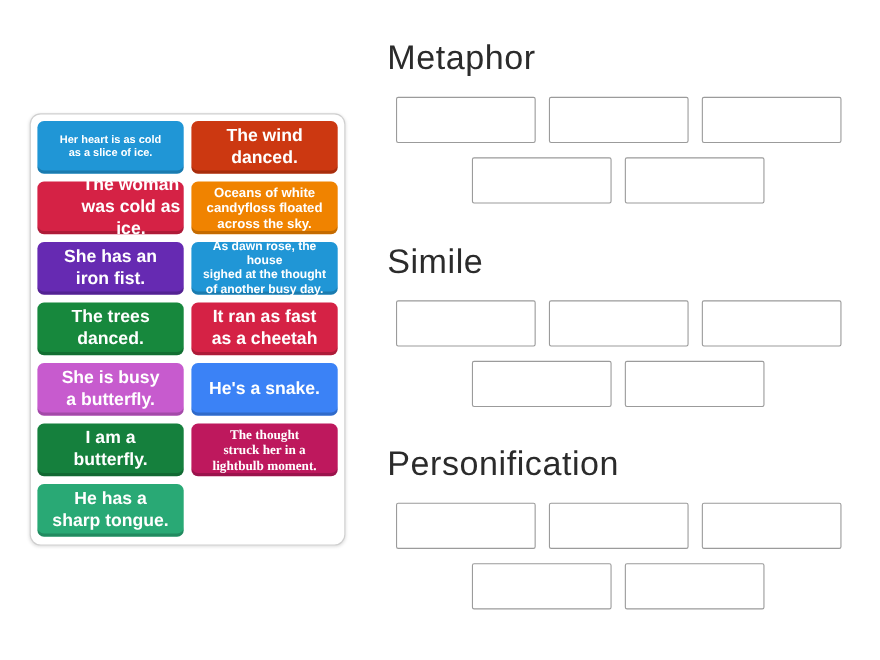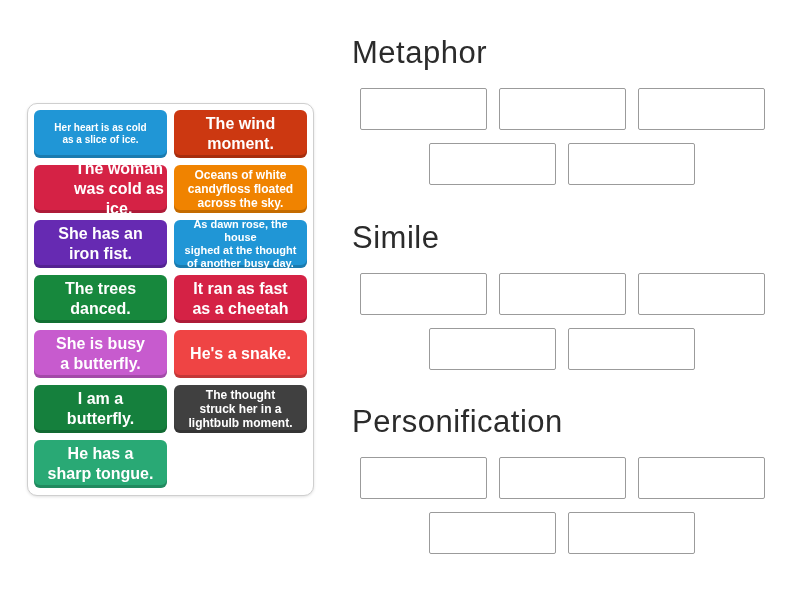--- a/index.html
+++ b/index.html
@@ -57,21 +57,21 @@
 </head>
 <body>
 
 <div class="tray">
   <div class="tile sz-md" style="background: rgb(32, 150, 214);">
       <span class="txt">Her heart is as cold
 as a slice of ice.</span>
     </div>
   <div class="tile sz-lg" style="background: rgb(204, 56, 17);">
       <span class="txt">The wind
-moment.</span>
+danced.</span>
     </div>
   <div class="tile sz-lg" style="background: rgb(213, 34, 69); padding-left: 40px;">
       <span class="txt">The woman
 was cold as ice.</span>
     </div>
   <div class="tile sz-sm" style="background: rgb(240, 131, 0);">
       <span class="txt">Oceans of white
 candyfloss floated
 across the sky.</span>
     </div>
@@ -89,28 +89,28 @@
 danced.</span>
     </div>
   <div class="tile sz-lg" style="background: rgb(213, 34, 69);">
       <span class="txt">It ran as fast
 as a cheetah</span>
     </div>
   <div class="tile sz-lg" style="background: rgb(199, 91, 206);">
       <span class="txt">She is busy
 a butterfly.</span>
     </div>
-  <div class="tile sz-lg" style="background: #ef4444; justify-content: center;">
+  <div class="tile sz-lg" style="background: #3b82f6; justify-content: center;">
       <span class="txt">He's a snake.</span>
     </div>
   <div class="tile sz-lg" style="background: #15803d;">
       <span class="txt">I am a
 butterfly.</span>
     </div>
-  <div class="tile sz-sm" style="background: #404040;">
+  <div class="tile sz-sm" style="background: #be185d; font-family: Liberation Serif, serif;">
       <span class="txt">The thought
 struck her in a
 lightbulb moment.</span>
     </div>
   <div class="tile sz-lg" style="background: rgb(41, 169, 117);">
       <span class="txt">He has a
 sharp tongue.</span>
     </div>
 </div>
 

